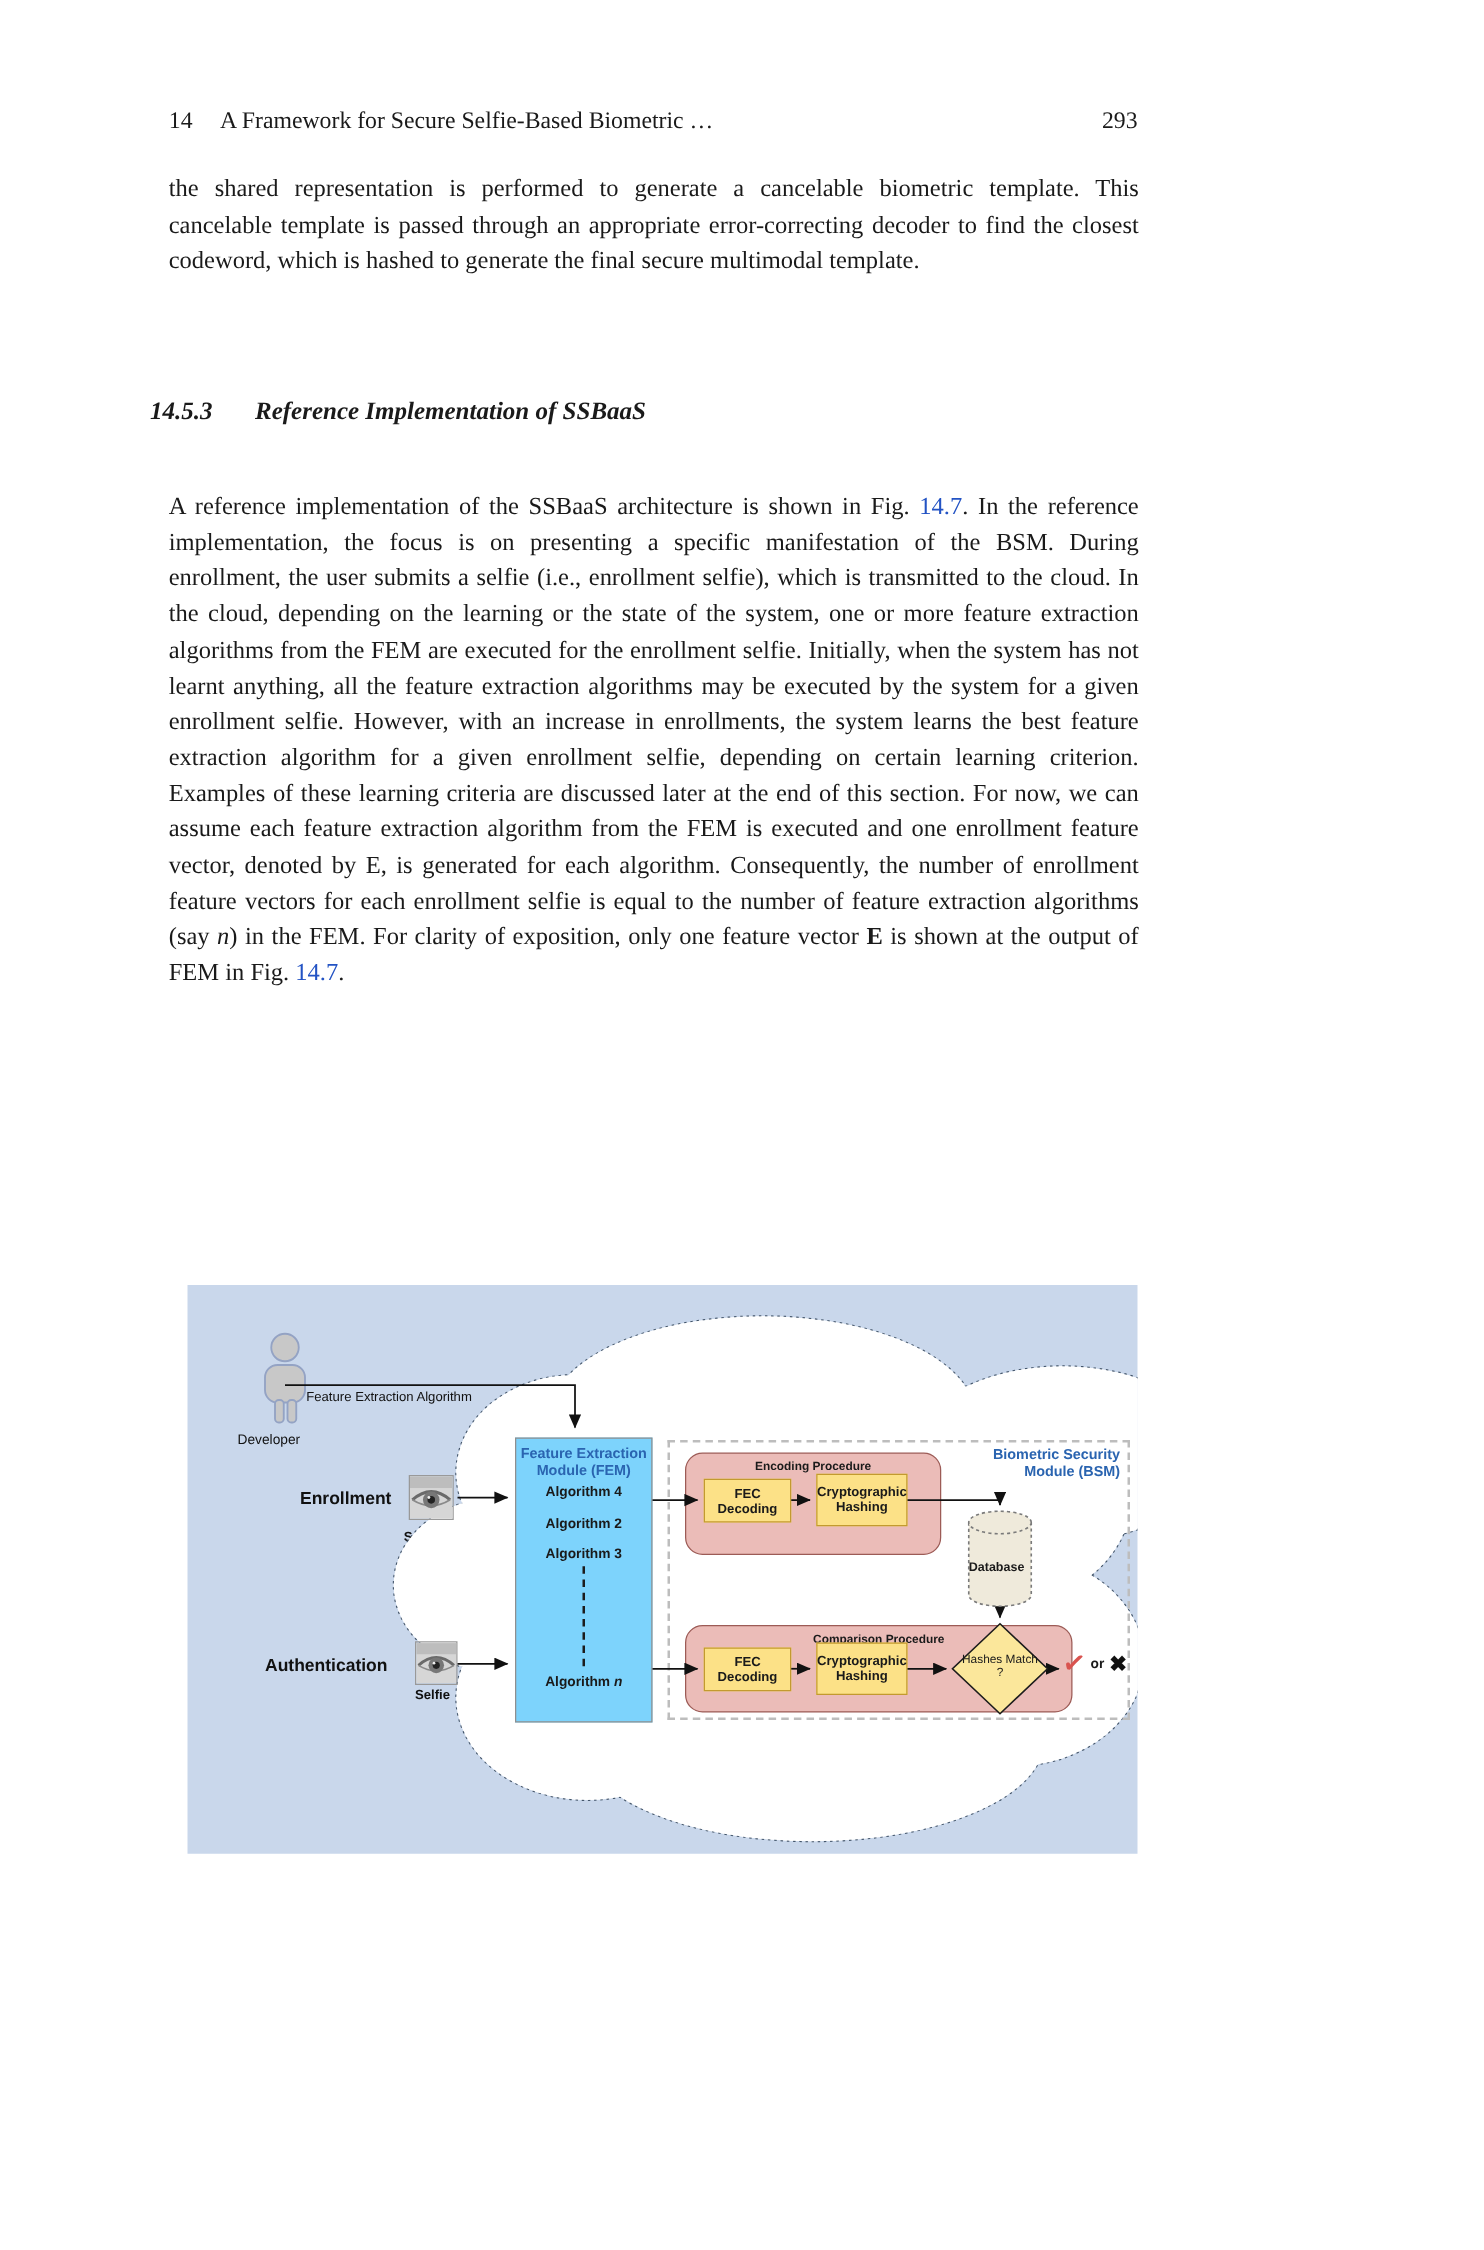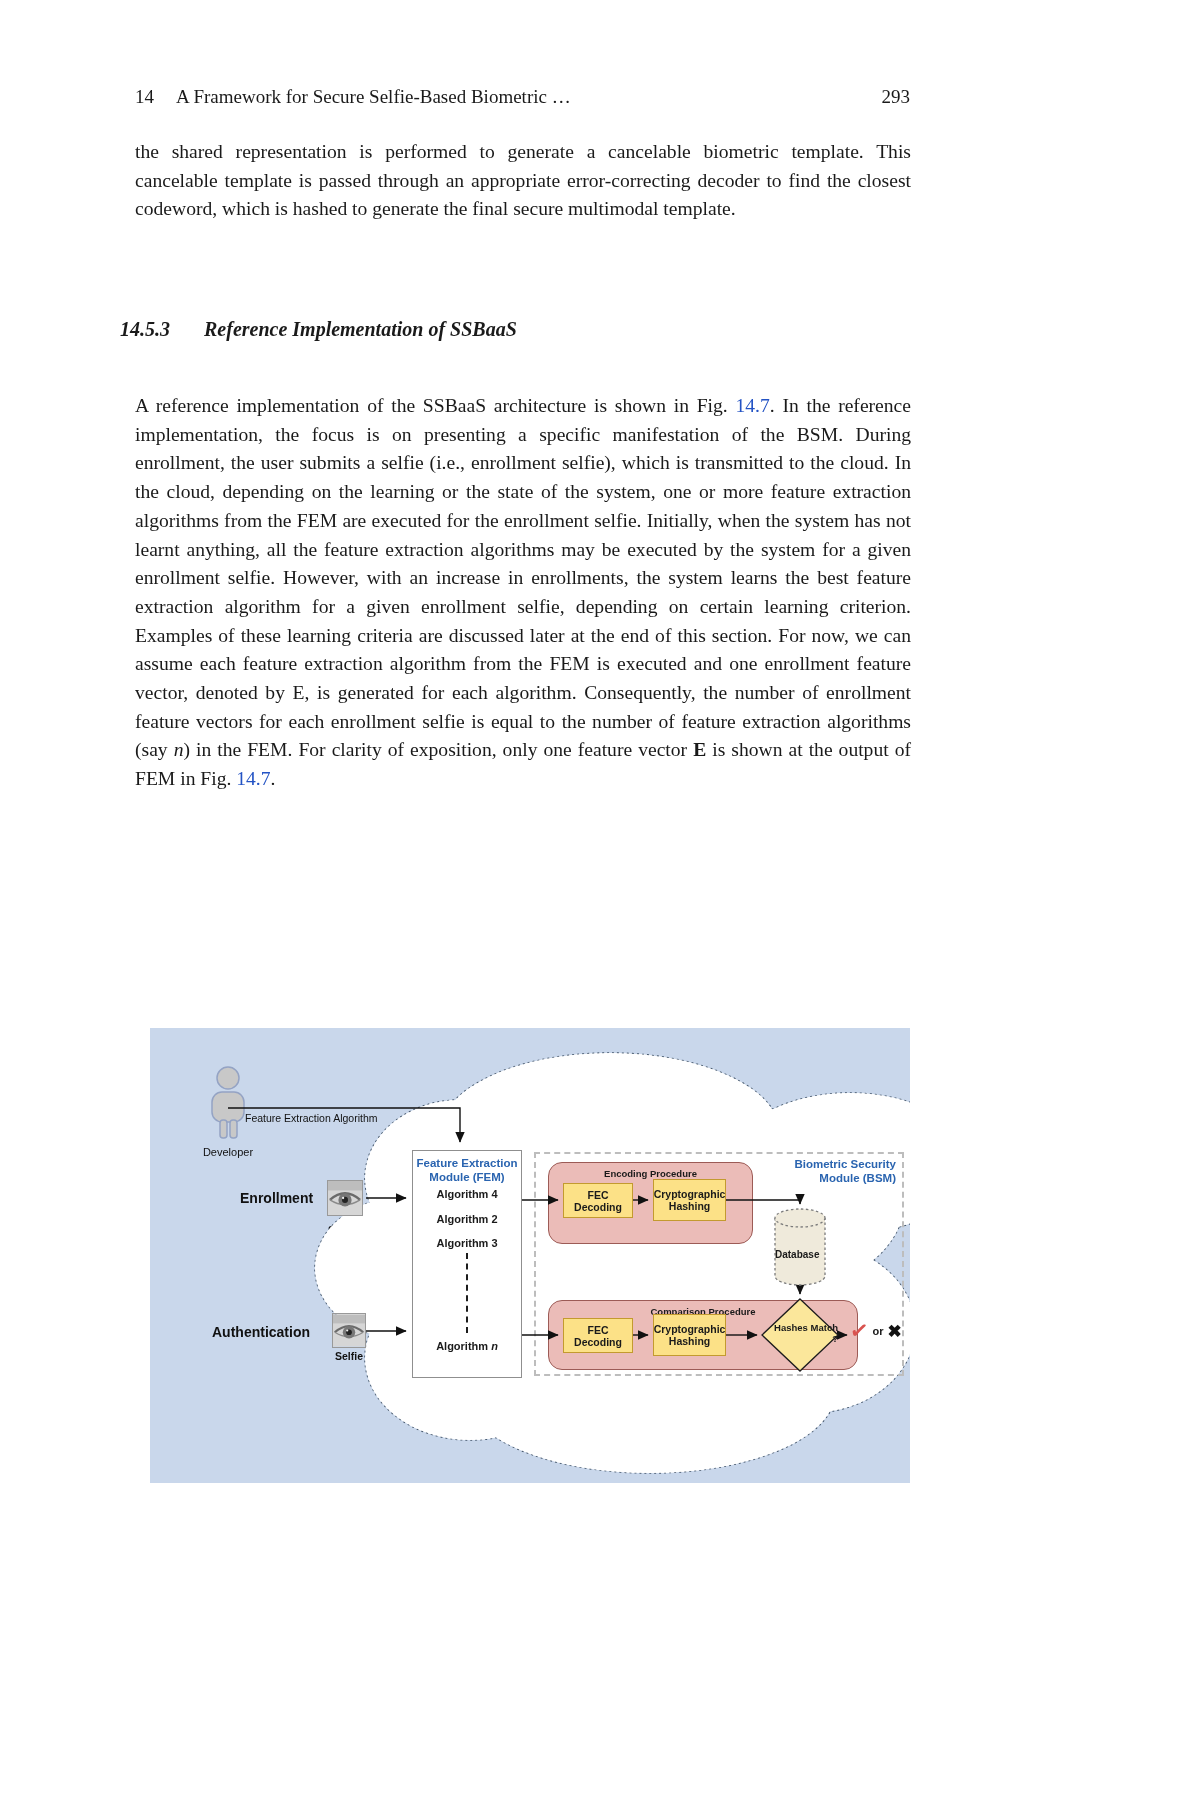--- a/index.html
+++ b/index.html
@@ -31,23 +31,23 @@
   .secheading{position:absolute;left:120px;top:318px;font-size:20px;font-weight:700;font-style:italic;display:flex}
   .secheading .secno{margin-right:34px}
 
   
   .figure{position:absolute;left:150px;top:1028px;width:760px;height:455px;background:var(--figure-bg);font-family:"Liberation Sans",sans-serif}
   .figure .layer{position:absolute;left:0;top:0;width:760px;height:455px}
   .z1{z-index:1}.z3{z-index:3;pointer-events:none}
 
   .flabel{position:absolute;font-family:"Liberation Sans",sans-serif;color:#111}
   .fbold{font-weight:700}
-  .center{text-align:center}
-
-  .fem-box{position:absolute;left:262px;top:122px;width:110px;height:228px;background:#ffffff;border:1.2px solid #8f8f8f;z-index:2}
+  .center{text-align:left}
+
+  .fem-box{position:absolute;left:262px;top:122px;width:110px;height:228px;background:#7dd3fc;border:1.2px solid #8f8f8f;z-index:2}
   .fem-title{position:absolute;left:0;top:5px;width:100%;text-align:center;font-size:11.5px;font-weight:700;color:var(--module-title-blue);line-height:14px}
   .fem-alg{position:absolute;left:0;width:100%;text-align:center;font-size:11px;font-weight:700}
   .fem-dash{position:absolute;left:53px;top:102px;height:80px;border-left:2.2px dashed #1c1c1c}
 
   .bsm-box{position:absolute;left:384px;top:124px;width:370px;height:224px;border:2px dashed #bdbdbd;z-index:2}
   .bsm-title{position:absolute;right:6px;top:3px;text-align:right;font-size:11.5px;font-weight:700;color:var(--module-title-blue);line-height:14px}
 
   .pinkbox{position:absolute;background:var(--pink-fill);border:1.5px solid var(--pink-border);border-radius:14px;z-index:2}
   .pink-enc{left:398px;top:134px;width:205px;height:82px}
   .pink-cmp{left:398px;top:272px;width:310px;height:70px}
@@ -55,21 +55,21 @@
 
   .yellowbox{position:absolute;background:var(--yellow-fill);border:1.5px solid var(--yellow-border);z-index:2;display:flex;align-items:center;justify-content:center;text-align:center;font-size:10.5px;font-weight:700;line-height:12px}
   .y-efec{left:413px;top:155px;width:70px;height:35px}
   .y-ecry{left:503px;top:151px;width:73px;height:42px}
   .y-cfec{left:413px;top:290px;width:70px;height:35px}
   .y-ccry{left:503px;top:286px;width:73px;height:42px}
 
   .sig{font-size:10px;font-weight:700}
   .io{font-size:11px;font-weight:700}
 
-  .diamond-text{position:absolute;left:612px;top:294px;width:76px;text-align:right;font-size:9.5px;font-weight:700;line-height:11px;z-index:4}
+  .diamond-text{position:absolute;left:612px;top:294px;width:76px;text-align:center;font-size:9.5px;font-weight:400;line-height:11px;z-index:4}
   .db-label{position:absolute;left:625px;top:221px;width:42px;text-align:center;font-size:10px;font-weight:700;z-index:4}
 
   .result{position:absolute;left:700px;top:290px;z-index:4;display:flex;align-items:center}
   .check{color:var(--check-red);font-size:22px;font-weight:700;transform:rotate(8deg)}
   .orword{font-size:11px;font-weight:700;margin:0 4px}
   .xmark{color:#111;font-size:17px;font-weight:700}
 
   .devicon{position:absolute;left:55px;top:36px;z-index:2}
   .eye{position:absolute;z-index:2;border:1px solid #999}
   .eye1{left:177px;top:152px}

